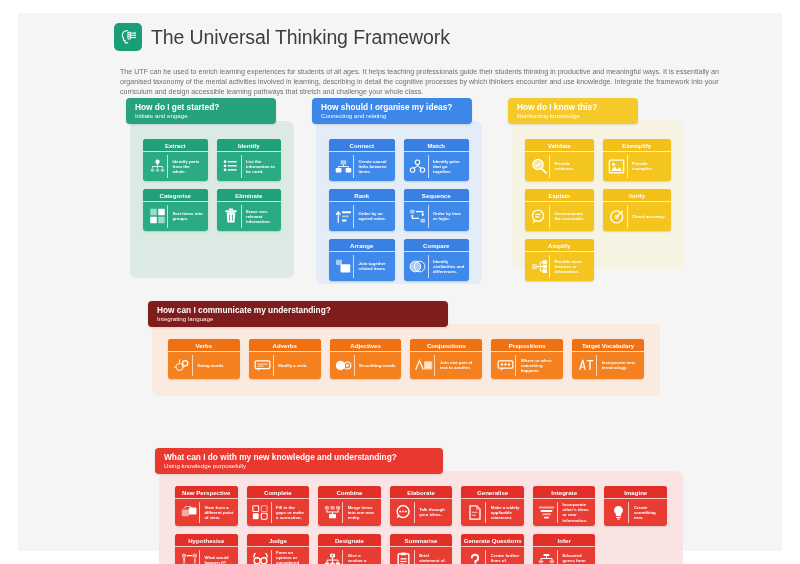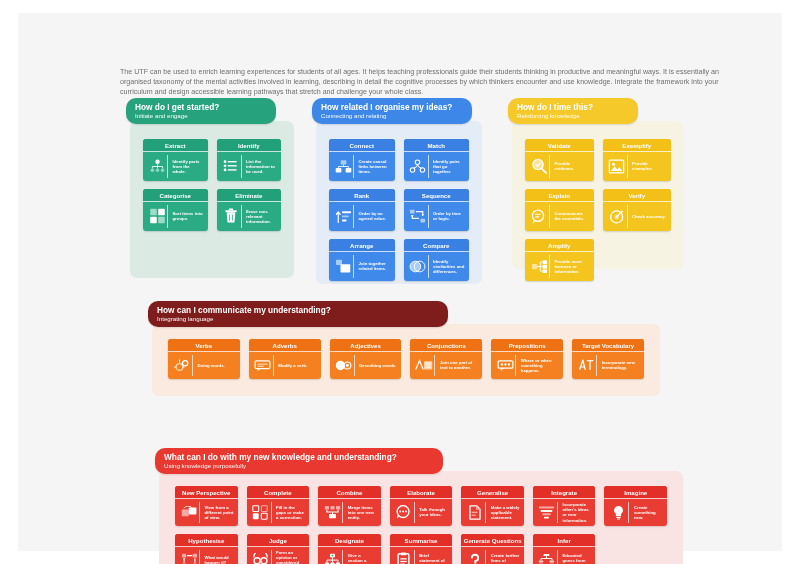--- a/index.html
+++ b/index.html
@@ -52,21 +52,21 @@
     line-height: 10.2px;
     color: #6f6f6f;
     text-align: left;
   }
 
   
   .sec { position: absolute; }
   .sec-header {
     position: absolute;
     left: 0; top: 0;
-    border-radius: 10px;
+    border-radius: 4px;
     padding: 4px 23px 4px 9px;
     color: #ffffff;
     z-index: 3;
     box-shadow: 0 1px 2px rgba(0,0,0,.12);
   }
   .sec-title {
     font-size: 8.3px;
     font-weight: bold;
     line-height: 10px;
     white-space: nowrap;
@@ -179,20 +179,37 @@
 
   .h-card { height: 42px; }
   .h-card-s { height: 40px; }
   .stack { display: flex; flex-direction: column; gap: 8px; }
 </style>
 </head>
 <body>
 
 <div id="page">
 
+  <div class="header-row">
+    <div class="logo-badge">
+      <svg width="19" height="19" viewBox="0 0 24 24">
+        <path d="M10.5 3.2c-3.6 0-6.3 2.6-6.3 5.9 0 1.6.5 2.5 1.1 3.3.3.4.3.8.3 1.2v1.1c0 .5.4.9.9.9h1.1v2.2c0 .5.4.9.9.9h2.6" fill="none" stroke="#ffffff" stroke-width="1.5" stroke-linecap="round" stroke-linejoin="round"></path>
+        <rect x="11.3" y="5.4" width="3.1" height="8.6" rx="0.6" fill="none" stroke="#ffffff" stroke-width="1.3"></rect>
+        <line x1="11.3" y1="8.0" x2="14.4" y2="8.0" stroke="#ffffff" stroke-width="1"></line>
+        <line x1="11.3" y1="10.4" x2="14.4" y2="10.4" stroke="#ffffff" stroke-width="1"></line>
+        <line x1="15.2" y1="6.4" x2="19.4" y2="6.4" stroke="#ffffff" stroke-width="1.2" stroke-linecap="round"></line>
+        <line x1="15.2" y1="9.2" x2="19.4" y2="9.2" stroke="#ffffff" stroke-width="1.2" stroke-linecap="round"></line>
+        <line x1="15.2" y1="12.0" x2="19.4" y2="12.0" stroke="#ffffff" stroke-width="1.2" stroke-linecap="round"></line>
+        <circle cx="20.2" cy="6.4" r="1.1" fill="#ffffff"></circle>
+        <circle cx="20.2" cy="9.2" r="1.1" fill="#ffffff"></circle>
+        <circle cx="20.2" cy="12.0" r="1.1" fill="#ffffff"></circle>
+      </svg>
+    </div>
+    <div class="app-title">The Universal Thinking Framework</div>
+  </div>
 
   <div class="intro">The UTF can be used to enrich learning experiences for students of all ages. It helps teaching professionals guide their students thinking in productive and meaningful ways. It is essentially an organised taxonomy of the mental activities involved in learning, describing in detail the cognitive processes by which thinkers encounter and use knowledge. Integrate the framework into your curriculum and design accessible learning pathways that stretch and challenge your whole class.</div>
 
   <div class="sec t-green" id="sec-green">
     <div class="sec-header">
       <div class="sec-title">How do I get started?</div>
       <div class="sec-sub">Initiate and engage</div>
     </div>
     <div class="sec-body">
       <div class="grid2">
@@ -263,21 +280,21 @@
             </div>
             <div class="card-desc">Erase non-relevant information.</div>
           </div>
         </div>
       </div>
     </div>
   </div>
 
   <div class="sec t-blue" id="sec-blue">
     <div class="sec-header">
-      <div class="sec-title">How related I organise my ideas?</div>
+      <div class="sec-title">How should I organise my ideas?</div>
       <div class="sec-sub">Connecting and relating</div>
     </div>
     <div class="sec-body">
       <div class="grid2">
         <div class="card h-card">
           <div class="card-title">Connect</div>
           <div class="card-body">
             <div class="card-ico">
               <svg width="17" height="15" viewBox="0 0 24 20">
                 <rect x="8" y="1" width="8" height="6" rx="1" fill="#a8cdf5"></rect>
@@ -360,21 +377,21 @@
             </div>
             <div class="card-desc">Identify similarities and differences.</div>
           </div>
         </div>
       </div>
     </div>
   </div>
 
   <div class="sec t-yellow" id="sec-yellow">
     <div class="sec-header">
-      <div class="sec-title">How do I time this?</div>
+      <div class="sec-title">How do I know this?</div>
       <div class="sec-sub">Reinforcing knowledge</div>
     </div>
     <div class="sec-body">
       <div class="grid2">
         <div class="card h-card">
           <div class="card-title">Validate</div>
           <div class="card-body">
             <div class="card-ico">
               <svg width="17" height="16" viewBox="0 0 22 22">
                 <circle cx="9" cy="9" r="7" fill="#fbe49a" stroke="#fff" stroke-width="1.8"></circle>

